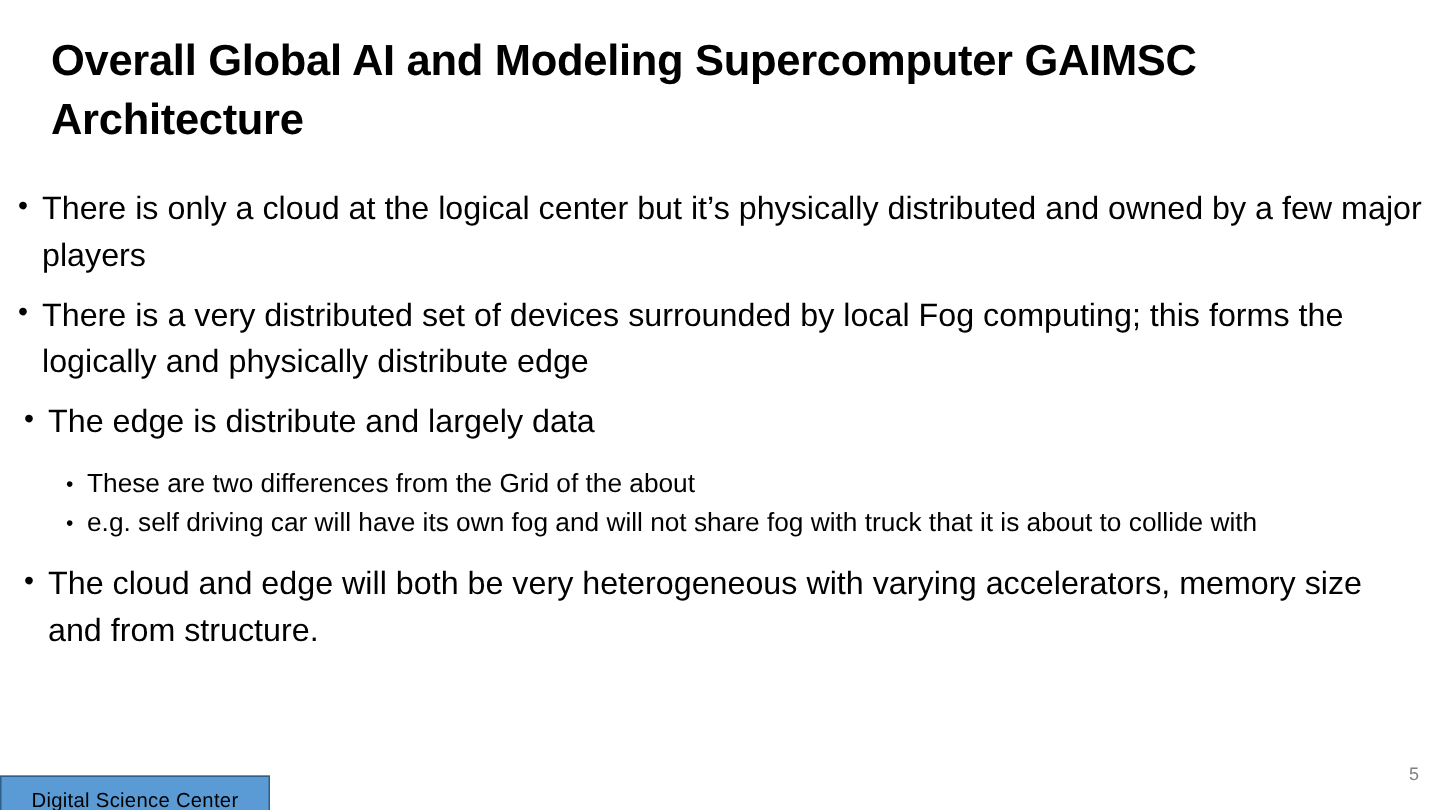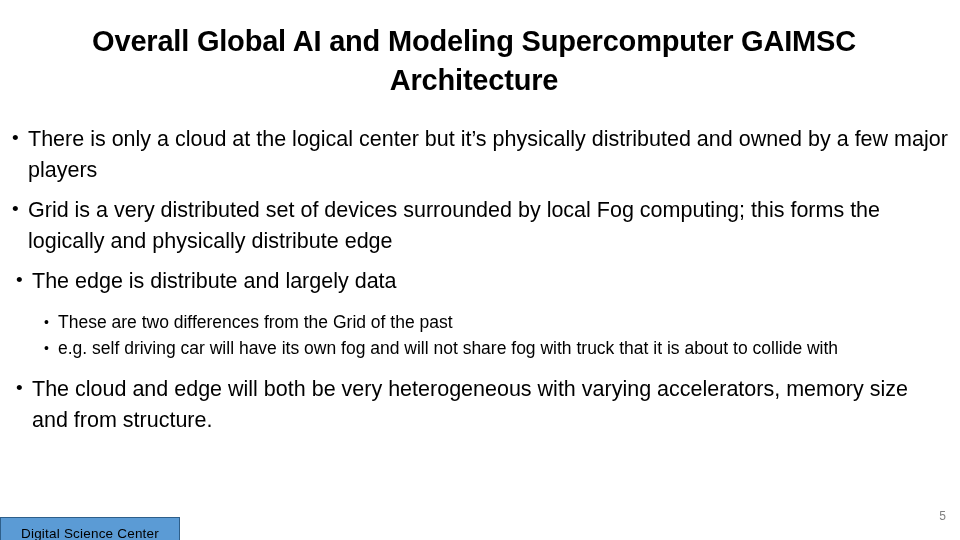--- a/index.html
+++ b/index.html
@@ -27,21 +27,20 @@
     position: absolute;
     left: 34px;
     top: 22px;
     width: 880px;
     font-size: 29px;
     font-weight: bold;
     line-height: 1.33;
     color: #000000;
     letter-spacing: -0.2px;
     font-family: "Liberation Sans", sans-serif;
-    text-align: center;
   }
 
   
   .body-block {
     position: absolute;
     left: 0px;
     top: 124px;
     width: 948px;
   }
 
@@ -132,35 +131,35 @@
 
     <div class="bullet lvl1">
       <span class="marker">•</span>
       <span>There is only a cloud at the logical center but it’s physically distributed and owned by a few major players</span>
     </div>
 
     <div class="spacer-sm"></div>
 
     <div class="bullet lvl1">
       <span class="marker">•</span>
-      <span>Grid is a very distributed set of devices surrounded by local Fog computing; this forms the logically and physically distribute edge</span>
+      <span>There is a very distributed set of devices surrounded by local Fog computing; this forms the logically and physically distribute edge</span>
     </div>
 
     <div class="spacer-sm"></div>
 
     <div class="bullet lvl1 indent">
       <span class="marker">•</span>
       <span>The edge is distribute and largely data</span>
     </div>
 
     <div class="spacer-md"></div>
 
     <div class="bullet lvl2">
       <span class="marker">•</span>
-      <span>These are two differences from the Grid of the past</span>
+      <span>These are two differences from the Grid of the about</span>
     </div>
 
     <div class="bullet lvl2">
       <span class="marker">•</span>
       <span>e.g. self driving car will have its own fog and will not share fog with truck that it is about to collide with</span>
     </div>
 
     <div class="spacer-md"></div>
 
     <div class="bullet lvl1 indent">

